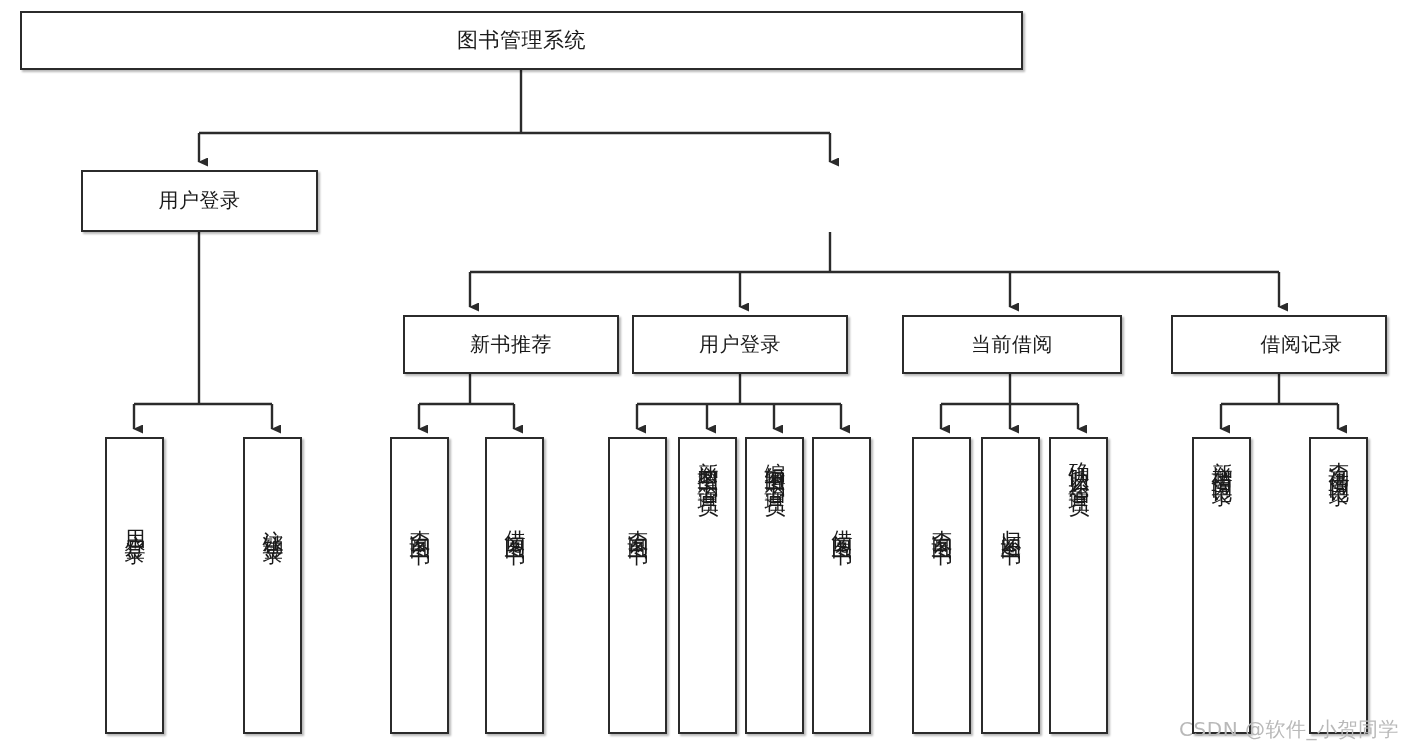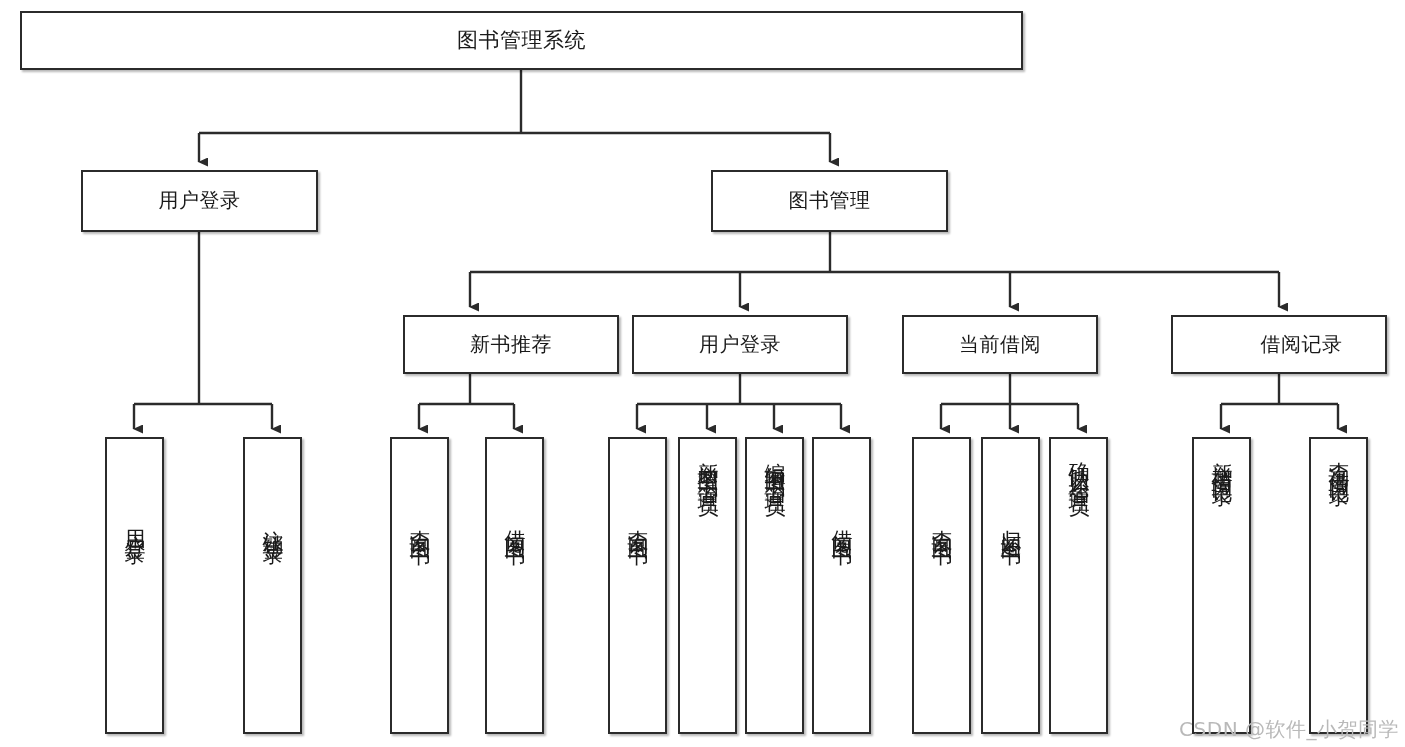--- a/index.html
+++ b/index.html
@@ -125,31 +125,28 @@
     </g>
   </svg>
 
   <div class="node root" style="left:20px; top:11px; width:1003px; height:59px;">
     <span class="label">图书管理系统</span>
   </div>
 
   <div class="node" style="left:81px; top:170px; width:237px; height:62px;">
     <span class="label">用户登录</span>
   </div>
-  <div class="node" style="left:711px; top:170px; width:237px; height:62px;">
-    <span class="label">图书管理</span>
-  </div>
 
   <div class="node" style="left:362px; top:315px; width:216px; height:59px;margin-left:41px;">
     <span class="label">新书推荐</span>
   </div>
   <div class="node" style="left:632px; top:315px; width:216px; height:59px;">
     <span class="label">用户登录</span>
   </div>
-  <div class="node" style="left:902px; top:315px; width:196px; height:59px;">
+  <div class="node" style="left:902px; top:315px; width:220px; height:59px;">
     <span class="label">当前借阅</span>
   </div>
   <div class="node" style="left:1171px; top:315px; width:216px; height:59px;padding-left:45px;">
     <span class="label">借阅记录</span>
   </div>
 
   <div class="node leaf mid" style="left:105px; top:437px; width:59px; height:297px;">
     <span class="label">用户登录</span>
   </div>
   <div class="node leaf mid" style="left:243px; top:437px; width:59px; height:297px;">

